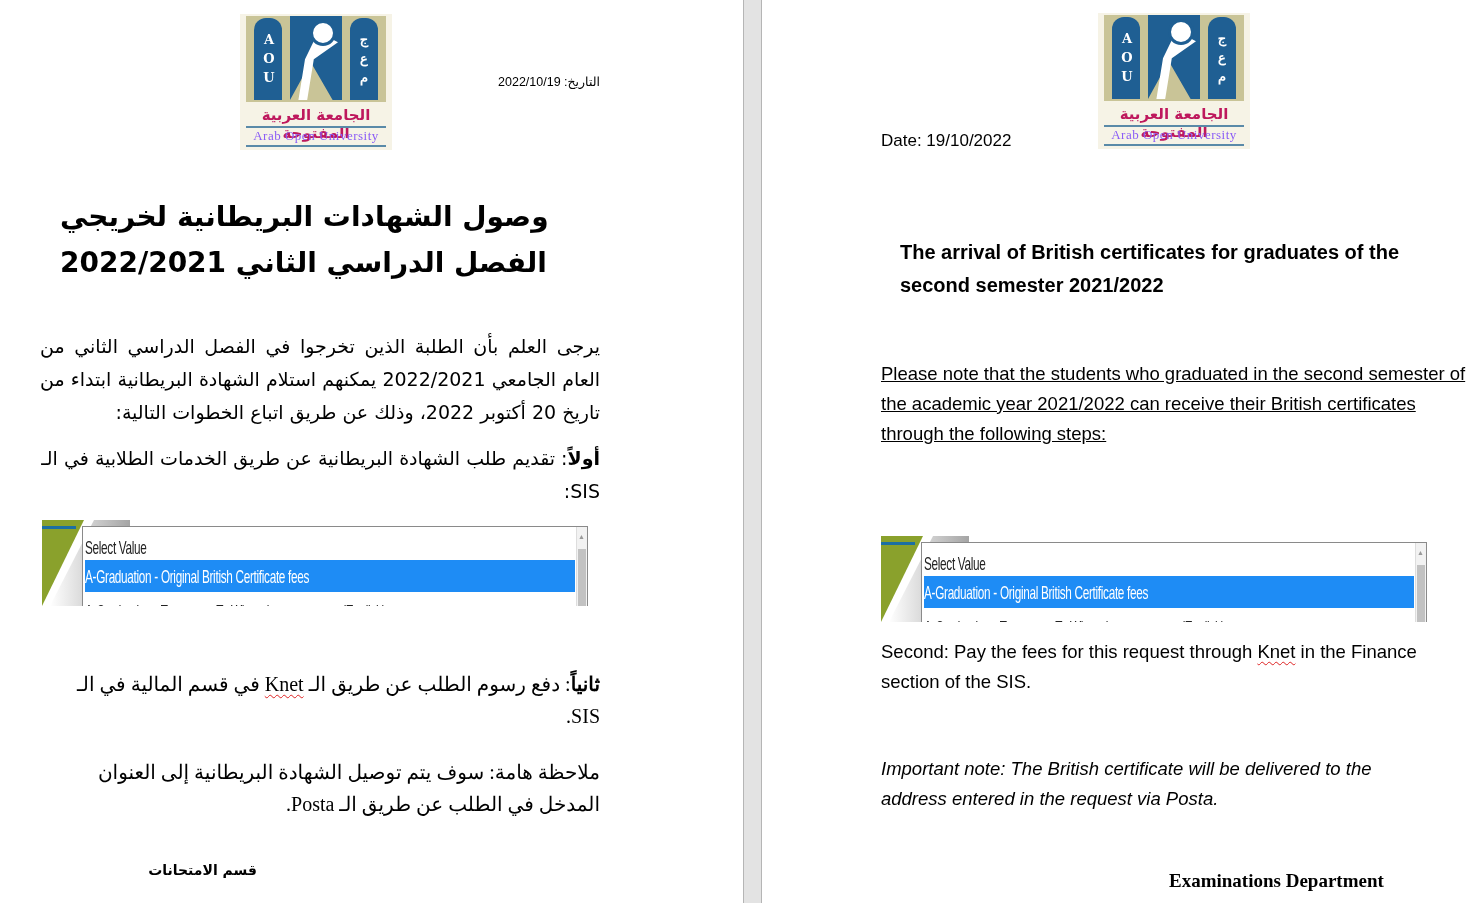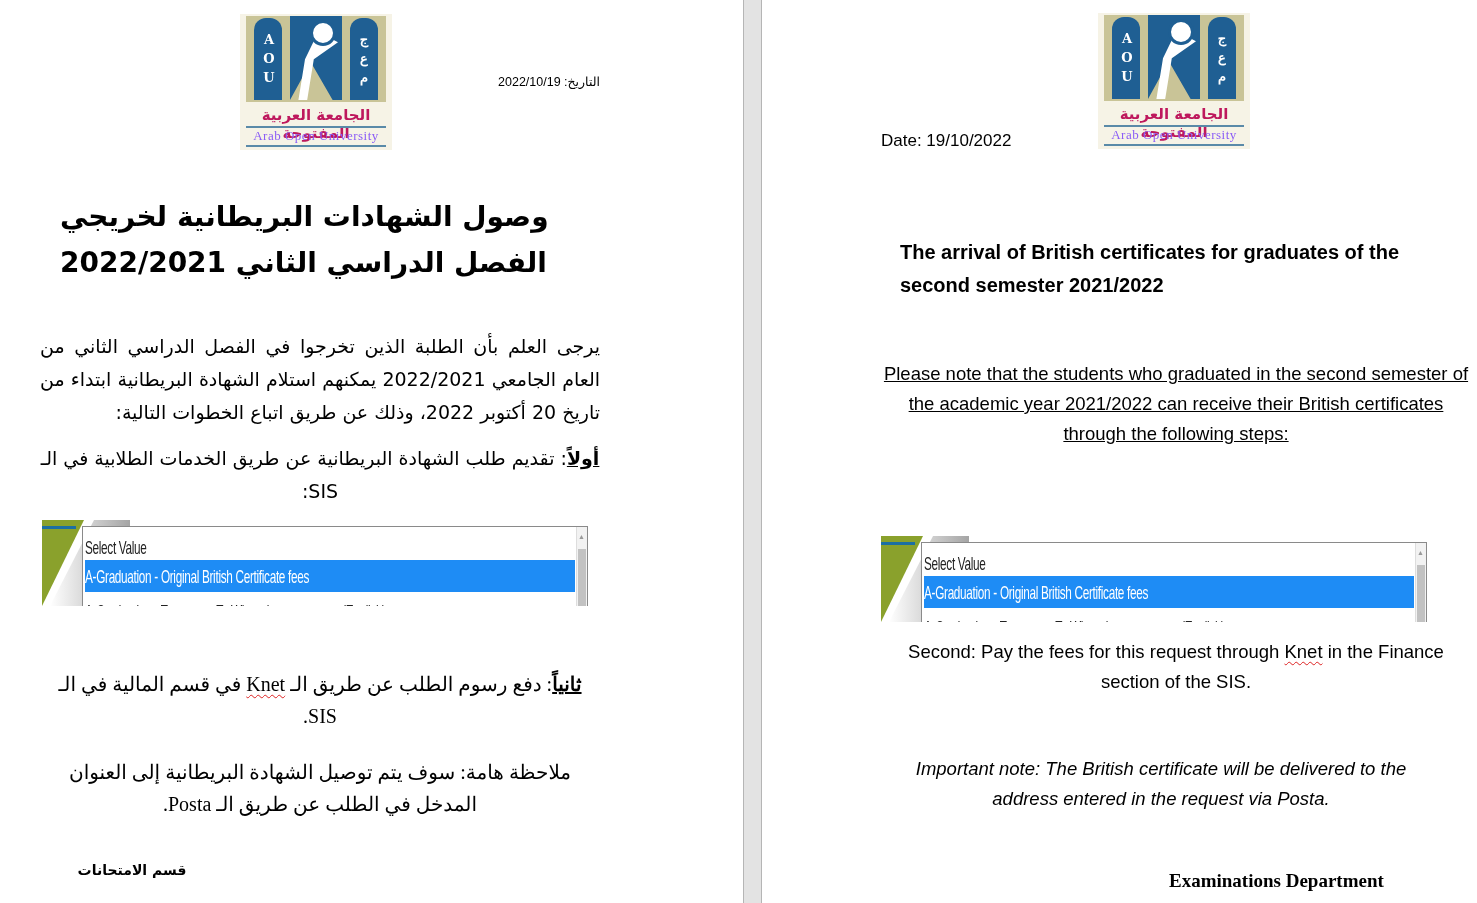--- a/index.html
+++ b/index.html
@@ -8,21 +8,21 @@
     background:#ffffff; font-family:"Liberation Sans", sans-serif; color:#000;
   }
   .page { position:absolute; top:0; height:903px; background:#fff; overflow:hidden; }
   #page-ar { left:0; width:743px; }
   #page-en { left:762px; width:715px; }
   .divider {
     position:absolute; left:743px; top:0; width:19px; height:903px;
     background:#e3e3e3; border-left:1px solid #b5b5b5; border-right:1px solid #b5b5b5;
     box-sizing:border-box;
   }
-  .abs { position:absolute;text-align:center; }
+  .abs { position:absolute; }
 
   
   .logo { position:absolute; width:152px; height:136px; background:#f6f3e6; }
   .logo .emblem { position:absolute; left:6px; top:2px; width:140px; height:86px; background:#c9c497; }
   .logo .pillar-l { position:absolute; left:14px; top:4px; width:28px; height:82px; background:#1f5f93; border-radius:12px 12px 0 0; }
   .logo .pillar-r { position:absolute; right:14px; top:4px; width:28px; height:82px; background:#1f5f93; border-radius:12px 12px 0 0; }
   .logo .center { position:absolute; left:50px; top:2px; width:52px; height:84px; background:#1f5f93; clip-path:polygon(0 0,100% 0,100% 100%,82% 100%,40% 55%,0 100%); }
   .logo .figure { position:absolute; left:54px; top:18px; width:44px; height:68px; background:#fff; clip-path:polygon(55% 0,100% 15%,45% 40%,30% 100%,10% 100%,25% 40%); }
   .logo .head { position:absolute; left:70px; top:6px; width:26px; height:26px; border-radius:50%; background:#fff; border:3px solid #1f5f93; box-sizing:border-box; }
   .logo .letters-l { position:absolute; left:22px; top:16px; width:14px; color:#fff; font:bold 13px/19px "DejaVu Serif", serif; text-align:center; }
@@ -33,22 +33,22 @@
   .logo .rule2 { position:absolute; left:6px; width:140px; top:131px; height:2px; background:#5a8aa8; }
 
   
   .rtl { direction:rtl; unicode-bidi:embed; }
   .ar-date { left:470px; top:74px; width:130px; font-size:12.5px; text-align:right; }
   .ar-title { left:60px; top:194px; width:540px; text-align:left; font:bold 28px/46px "DejaVu Sans", sans-serif; }
   .ar-body { left:40px; top:330px; width:560px; font:19px/33px "DejaVu Sans", sans-serif; text-align:justify; }
   .ar-step1 { left:40px; top:442px; width:560px; font:19px/33px "DejaVu Sans", sans-serif; }
   .ar-step2 { left:40px; top:668px; width:560px; font:20px/32px "Liberation Serif", serif; }
   .ar-note { left:40px; top:756px; width:560px; font:20px/32px "Liberation Serif", serif; }
-  .ar-sign { left:32px; top:860px; width:200px; font:bold 14px/20px "DejaVu Sans", sans-serif; text-align:center; direction:rtl; }
-  .ul { text-decoration:underline; font-weight:bold; }
+  .ar-sign { left:57px; top:860px; width:200px; font:bold 14px/20px "DejaVu Sans", sans-serif; text-align:right; direction:rtl; }
+  .ul { font-weight:bold; }
   .squiggle { text-decoration:underline wavy #d22; text-decoration-thickness:1px; text-underline-offset:3px; }
 
   
   .sis { position:absolute; width:546px; height:86px; background:#fff; overflow:hidden; }
   .sis .greenfill { position:absolute; left:0; top:0; width:42px; height:86px; background:#8aa12c; clip-path:polygon(0 0,100% 0,0 100%); }
   .sis .shade { position:absolute; left:8px; top:0; width:80px; height:86px; background:linear-gradient(90deg, rgba(60,60,60,0.0), rgba(90,90,90,0.55)); clip-path:polygon(55% 0,100% 0,100% 100%,0 100%); }
   .sis .teal { position:absolute; left:0; top:6px; width:34px; height:3px; background:#1c6fa3; }
   .sis .listbox { position:absolute; left:40px; top:6px; width:504px; height:82px; background:#fff; border:1px solid #8a8a8a; border-bottom:none; }
   .sis .opt { position:absolute; left:2px; height:30px; width:488px; font:19px/30px "Liberation Sans", sans-serif; transform:scaleX(0.62); transform-origin:left center; white-space:nowrap; color:#222; letter-spacing:-0.5px; }
   .sis .opt.sel-row { background:transparent; color:#fff; }

